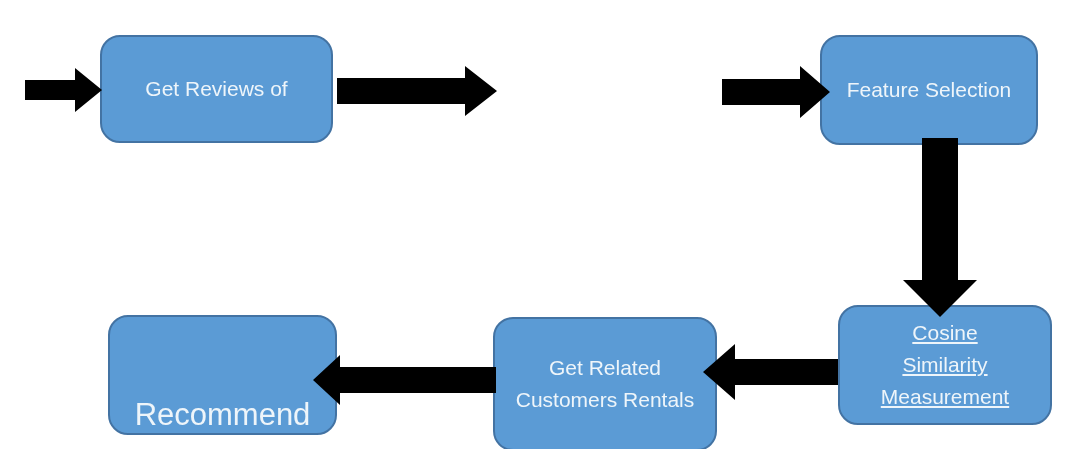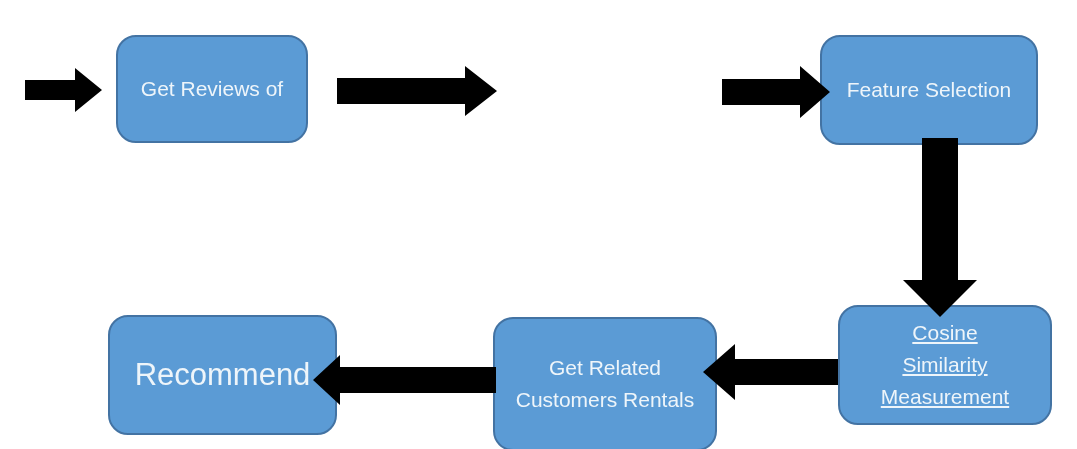--- a/index.html
+++ b/index.html
@@ -26,37 +26,38 @@
     align-items: center;
     justify-content: center;
     text-align: center;
     font-size: 21px;
     line-height: 32px;
     z-index: 1;
   }
   .node.large {
     font-size: 31px;
     line-height: 36px;
+    justify-content: flex-end;
   }
   .node .line {
     display: block;
     white-space: nowrap;
   }
   svg.arrows {
     position: absolute;
     left: 0;
     top: 0;
     z-index: 2;
     pointer-events: none;
   }
   svg.arrows polygon {
     fill: var(--arrow, #000000);
   }
   
-  #node-get-reviews        { left: 116px; top: 35px;  width: 192px; height: 108px; }
+  #node-get-reviews        { left: 100px; top: 35px;  width: 233px; height: 108px; }
   #node-nlp-preprocessing  { left: 475px; top: 35px;  width: 248px; height: 107px; }
   #node-feature-selection  { left: 820px; top: 35px;  width: 218px; height: 110px; }
   #node-cosine-similarity  { left: 838px; top: 305px; width: 214px; height: 120px; text-decoration: underline; }
   #node-get-related-rentals{ left: 493px; top: 305px; width: 224px; height: 134px; margin-top: 12px; }
   #node-recommend          { left: 108px; top: 315px; width: 229px; height: 120px; }
 </style>
 </head>
 <body>
 
 <div class="canvas">

